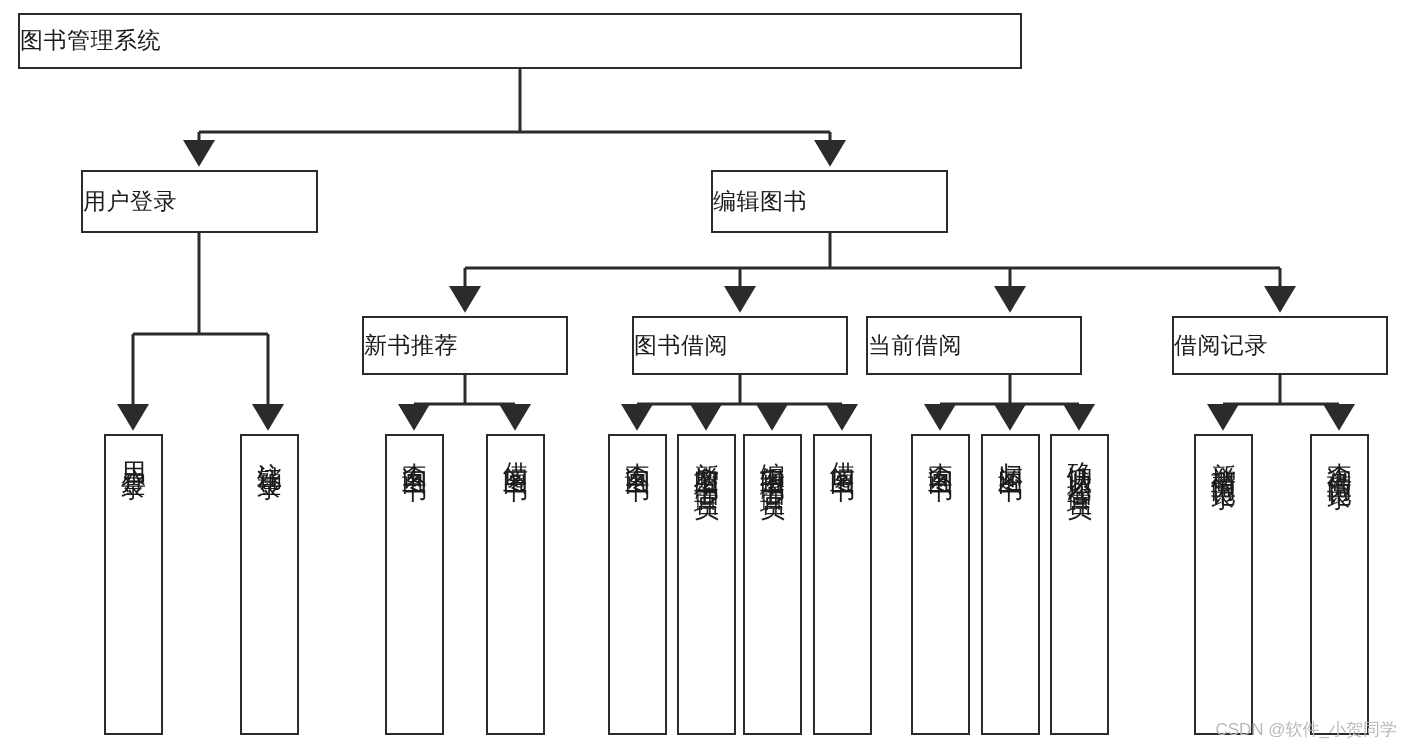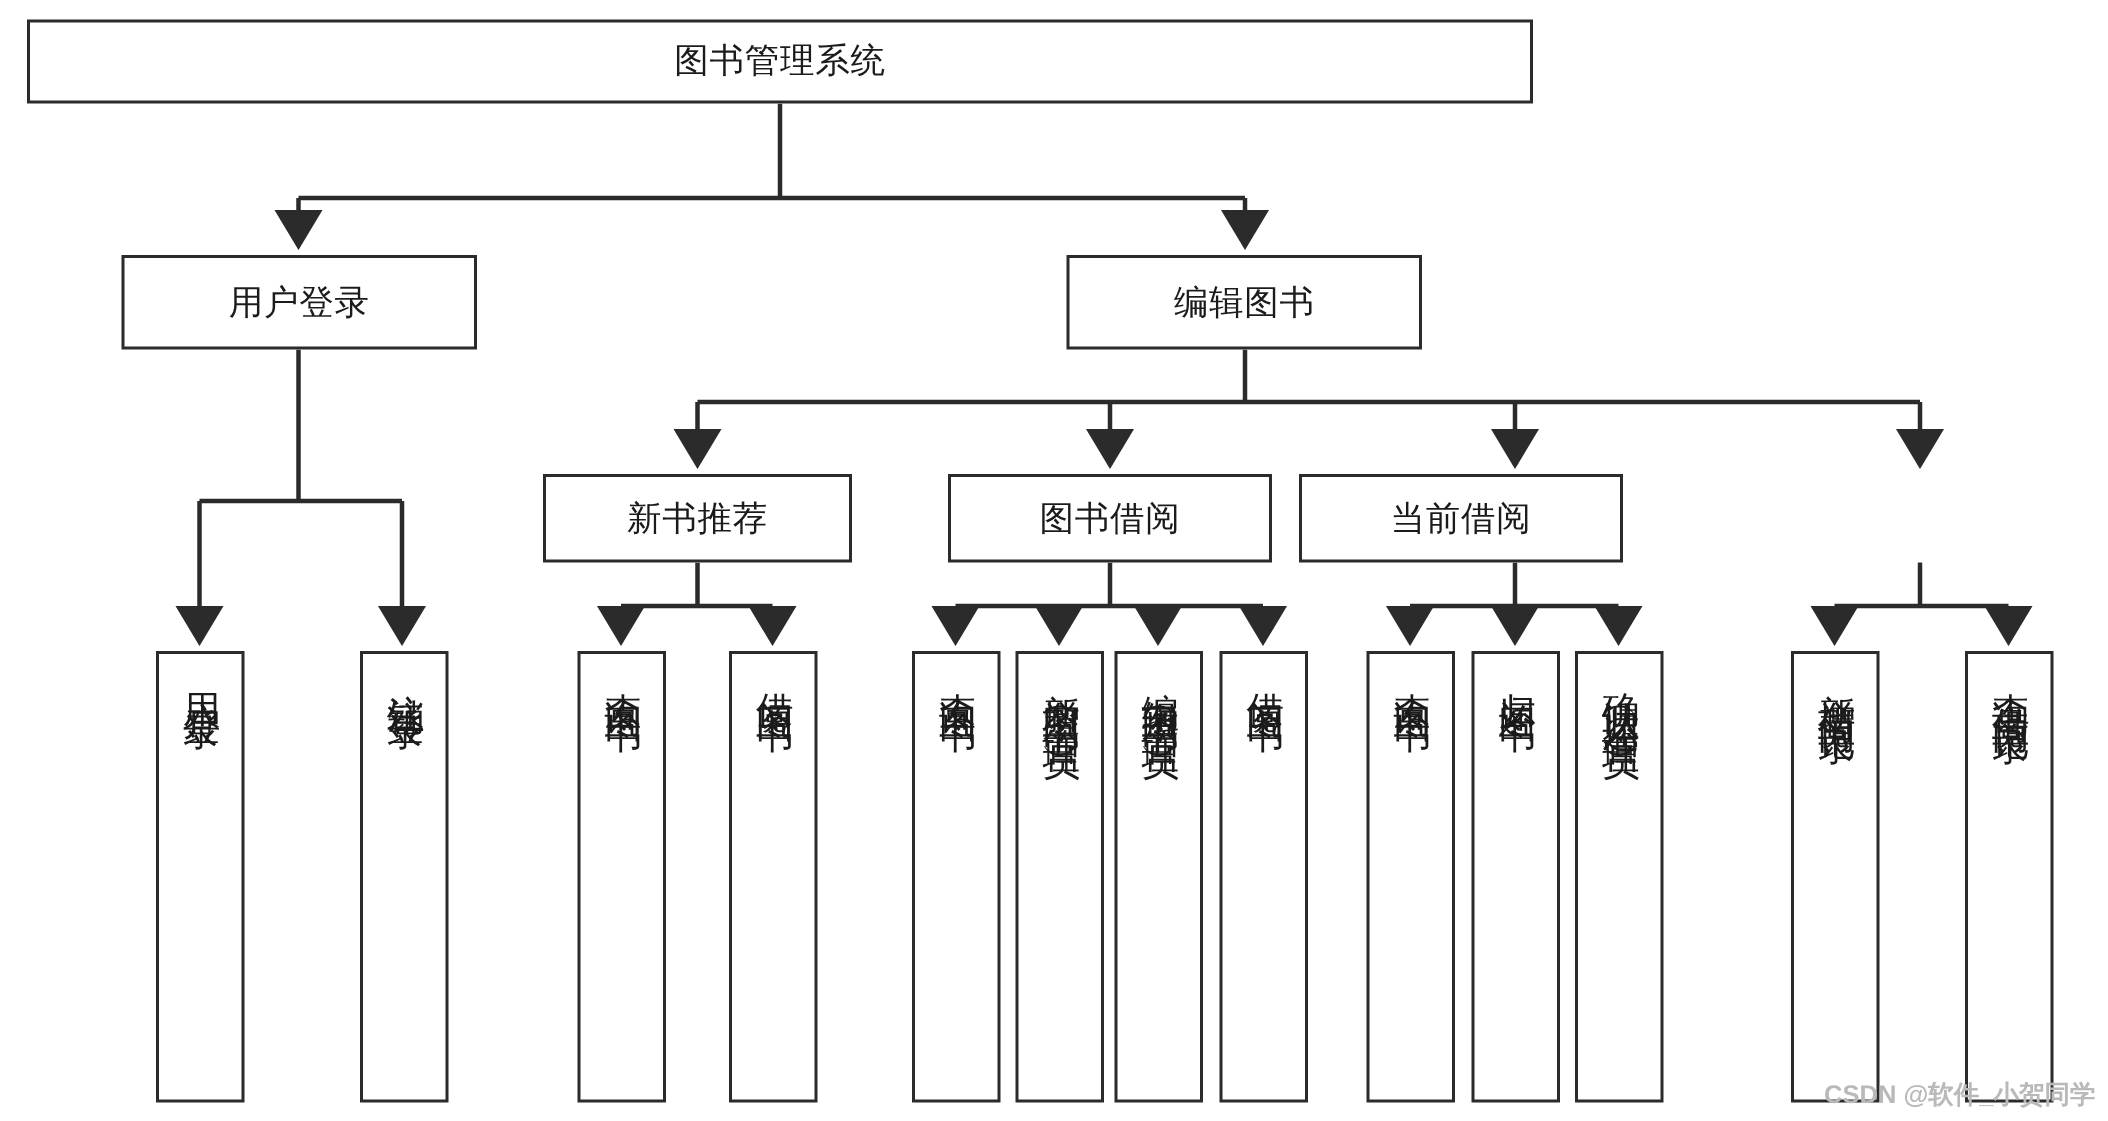--- a/index.html
+++ b/index.html
@@ -22,21 +22,20 @@
     height: 747px;
     pointer-events: none;
   }
   .node {
     position: absolute;
     box-sizing: border-box;
     border: 2.5px solid #2b2b2b;
     background: #ffffff;
     display: flex;
     align-items: center;
-    justify-content: center;
     color: #1b1b1b;
     z-index: 2;
   }
   .node .label {
     line-height: 1.18;
     letter-spacing: 0.5px;
     white-space: nowrap;
   }
   
   .node.h .label {
@@ -59,21 +58,20 @@
     line-height: 1;
   }
   .watermark {
     position: absolute;
     right: 8px;
     bottom: 6px;
     font-size: 17px;
     color: #b9b9b9;
     z-index: 5;
     white-space: nowrap;
-    font-weight: bold;
   }
 </style>
 </head>
 <body>
 
 <div id="canvas">
 
   <svg id="wires" viewBox="0 0 1405 747" xmlns="http://www.w3.org/2000/svg">
     <defs>
       <marker id="arrow" viewBox="0 0 10 12" refX="9" refY="6" markerWidth="9" markerHeight="11" orient="auto-start-reverse">
@@ -139,20 +137,23 @@
 
   <div class="node h" style="left:362px; top:316px; width:206px; height:59px;">
     <span class="label">新书推荐</span>
   </div>
   <div class="node h" style="left:632px; top:316px; width:216px; height:59px;">
     <span class="label">图书借阅</span>
   </div>
   <div class="node h" style="left:866px; top:316px; width:216px; height:59px;">
     <span class="label">当前借阅</span>
   </div>
+  <div class="node h" style="left:1172px; top:316px; width:216px; height:59px;">
+    <span class="label">借阅记录</span>
+  </div>
 
   <div class="node v" style="left:104px; top:434px; width:59px; height:301px;">
     <span class="label">用户登录</span>
   </div>
   <div class="node v" style="left:240px; top:434px; width:59px; height:301px;">
     <span class="label">注销登录</span>
   </div>
 
   <div class="node v" style="left:385px; top:434px; width:59px; height:301px;">
     <span class="label">查询图书</span>

